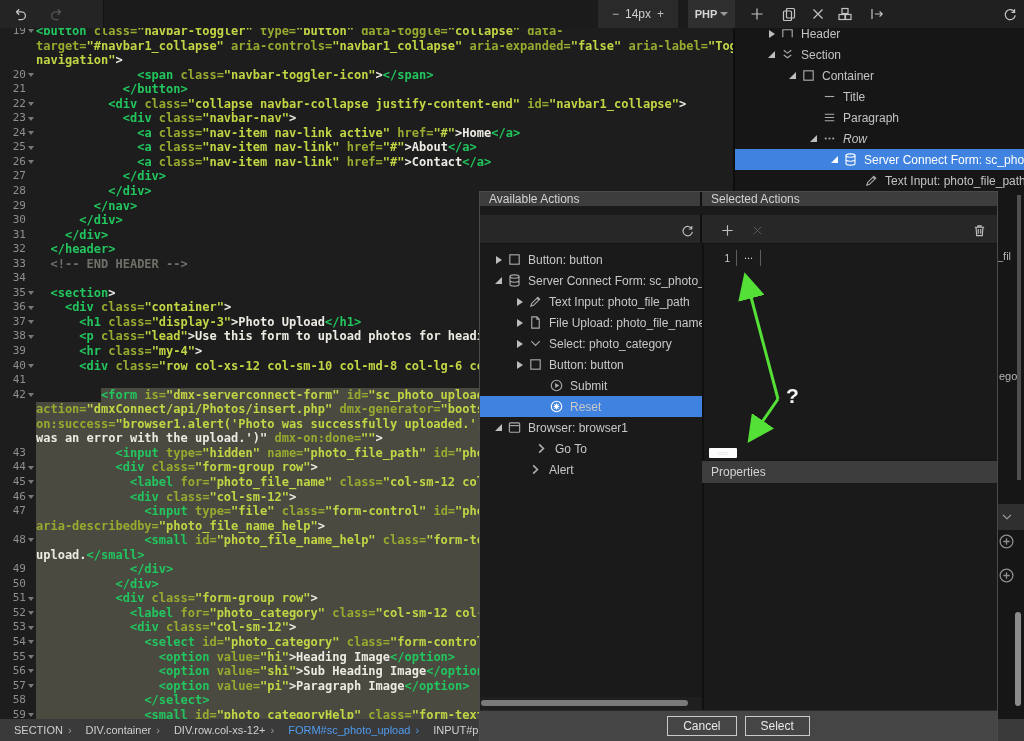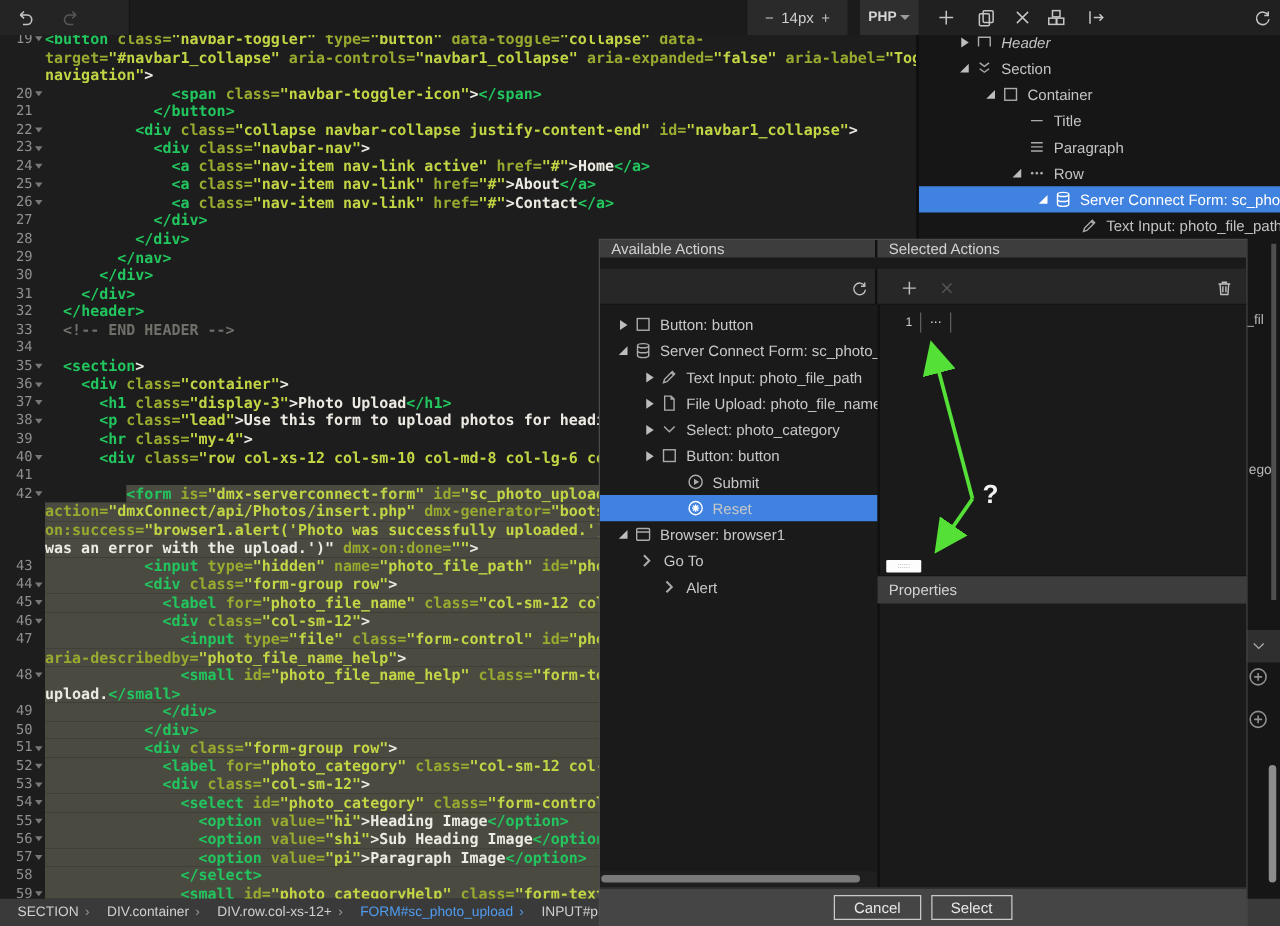--- a/index.html
+++ b/index.html
@@ -187,21 +187,21 @@
         <div class="crow hl"><span class="gut">56</span><span class="fold"><i></i></span><span class="txt"><span class="ind">                 </span><span class="tk-t">&lt;option</span><span class="tk-a"> value=</span><span class="tk-s">"shi"</span><span class="tk-p">&gt;Sub Heading Image</span><span class="tk-t">&lt;/option&gt;</span></span></div>
         <div class="crow hl"><span class="gut">57</span><span class="fold"><i></i></span><span class="txt"><span class="ind">                 </span><span class="tk-t">&lt;option</span><span class="tk-a"> value=</span><span class="tk-s">"pi"</span><span class="tk-p">&gt;Paragraph Image</span><span class="tk-t">&lt;/option&gt;</span></span></div>
         <div class="crow hl"><span class="gut">58</span><span class="fold"></span><span class="txt"><span class="ind">               </span><span class="tk-t">&lt;/select&gt;</span></span></div>
         <div class="crow hl"><span class="gut">59</span><span class="fold"><i></i></span><span class="txt"><span class="ind">               </span><span class="tk-t">&lt;small</span><span class="tk-a"> id=</span><span class="tk-s">"photo_categoryHelp"</span><span class="tk-a"> class=</span><span class="tk-s">"form-text t</span></span></div>
       </div>
   </div>
   <div id="sep-main"></div>
 
   <div id="rightpanel">
     <div id="rtree" style="margin-top:-5px">
-        <div class="trow" style="padding-left: 30px; font-style: italic;">
+        <div class="trow" style="padding-left: 30px;">
           <span class="arrow">
             <i class="col"></i>
           </span>
           <span class="ticon">
             <svg width="15" height="15" viewBox="0 0 16 16" fill="none" stroke="currentColor" stroke-width="1.2">
               <path d="M3 12 V4 H13 V12"></path>
             </svg>
           </span>
           <span>Header</span>
         </div>
@@ -238,21 +238,21 @@
         </div>
         <div class="trow" style="padding-left: 72px;">
           <span class="arrow"></span>
           <span class="ticon">
             <svg width="15" height="15" viewBox="0 0 16 16" fill="none" stroke="currentColor" stroke-width="1.2">
               <path d="M3 4.5 H13 M3 8 H13 M3 11.5 H13"></path>
             </svg>
           </span>
           <span>Paragraph</span>
         </div>
-        <div class="trow" style="padding-left: 72px;">
+        <div class="trow" style="padding-left: 72px; font-style: italic;">
           <span class="arrow">
             <i class="exp"></i>
           </span>
           <span class="ticon">
             <svg width="15" height="15" viewBox="0 0 16 16" fill="none" stroke="currentColor" stroke-width="1.2">
               <circle cx="4" cy="8" r="1.1" fill="currentColor" stroke="none"></circle>
               <circle cx="8" cy="8" r="1.1" fill="currentColor" stroke="none"></circle>
               <circle cx="12" cy="8" r="1.1" fill="currentColor" stroke="none"></circle>
             </svg>
           </span>
@@ -447,21 +447,21 @@
             <i class="exp"></i>
           </span>
           <span class="ticon">
             <svg width="15" height="15" viewBox="0 0 16 16" fill="none" stroke="currentColor" stroke-width="1.2">
               <rect x="2.5" y="3" width="11" height="10" rx="1"></rect>
               <path d="M2.5 6 H13.5"></path>
             </svg>
           </span>
           <span>Browser: browser1</span>
         </div>
-        <div class="trow" style="padding-left: 15px;">
+        <div class="trow" style="padding-left: 39px;">
           <span class="arrow"></span>
           <span class="ticon">
             <svg width="15" height="15" viewBox="0 0 16 16" fill="none" stroke="currentColor" stroke-width="1.2">
               <path d="M5.5 3.5 L10 8 L5.5 12.5" stroke-width="1.8"></path>
             </svg>
           </span>
           <span>Go To</span>
         </div>
         <div class="trow" style="padding-left: 33px;">
           <span class="arrow"></span>

